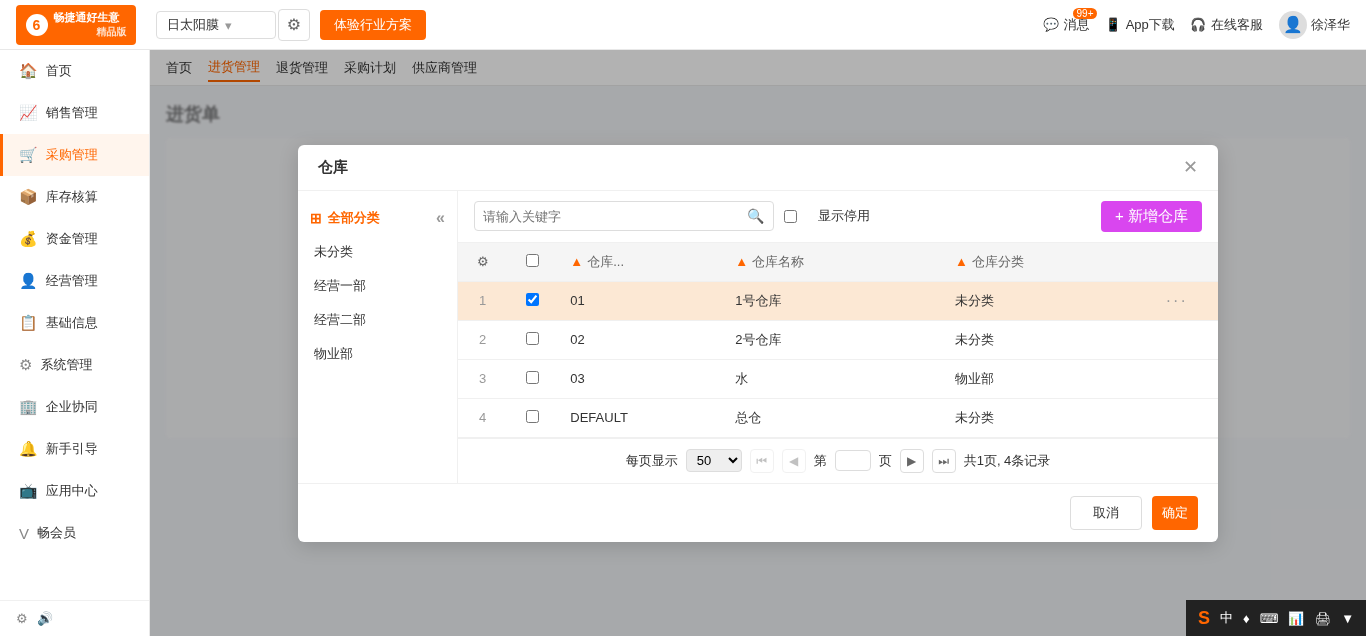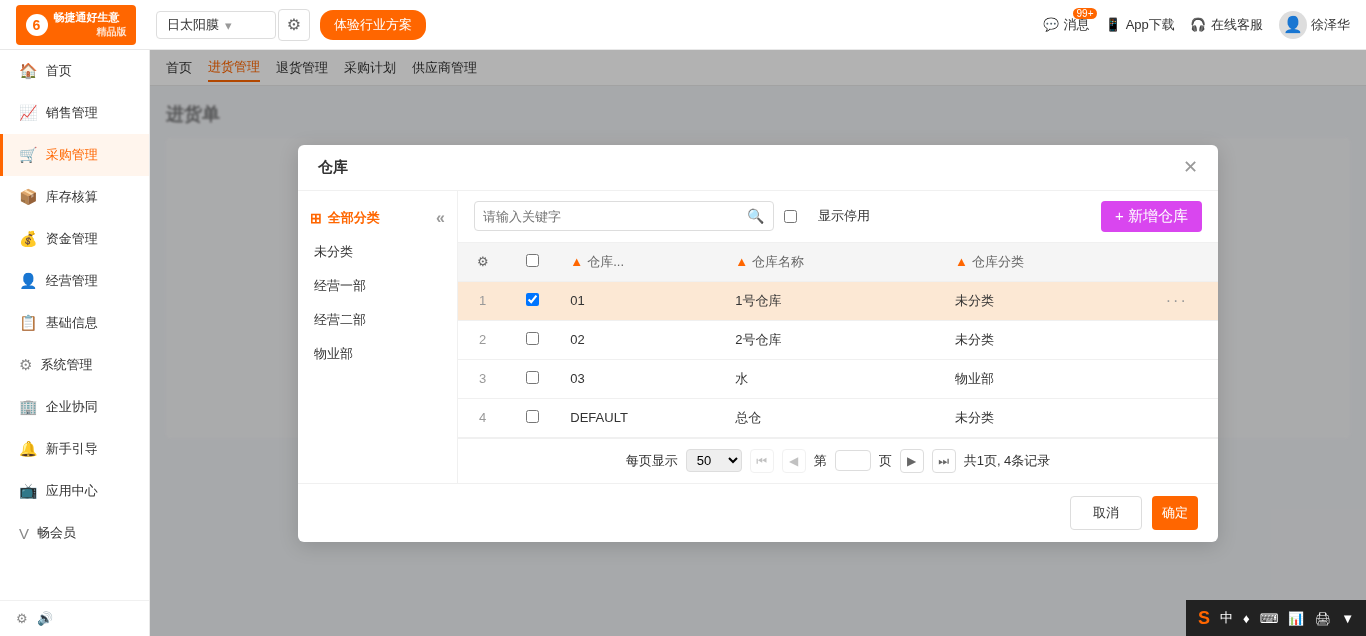--- a/index.html
+++ b/index.html
@@ -60,21 +60,21 @@
       display: flex; align-items: center; justify-content: center;
       cursor: pointer;
       color: #666;
       font-size: 16px;
       margin-right: 10px;
     }
     .top-bar-btn {
       background: #f60;
       color: #fff;
       border: none;
-      border-radius: 13px;
+      border-radius: 4px;
       padding: 6px 14px;
       cursor: pointer;
       font-size: 13px;
       margin-right: auto;
     }
     .top-bar-right {
       display: flex;
       align-items: center;
       gap: 16px;
       color: #333;

